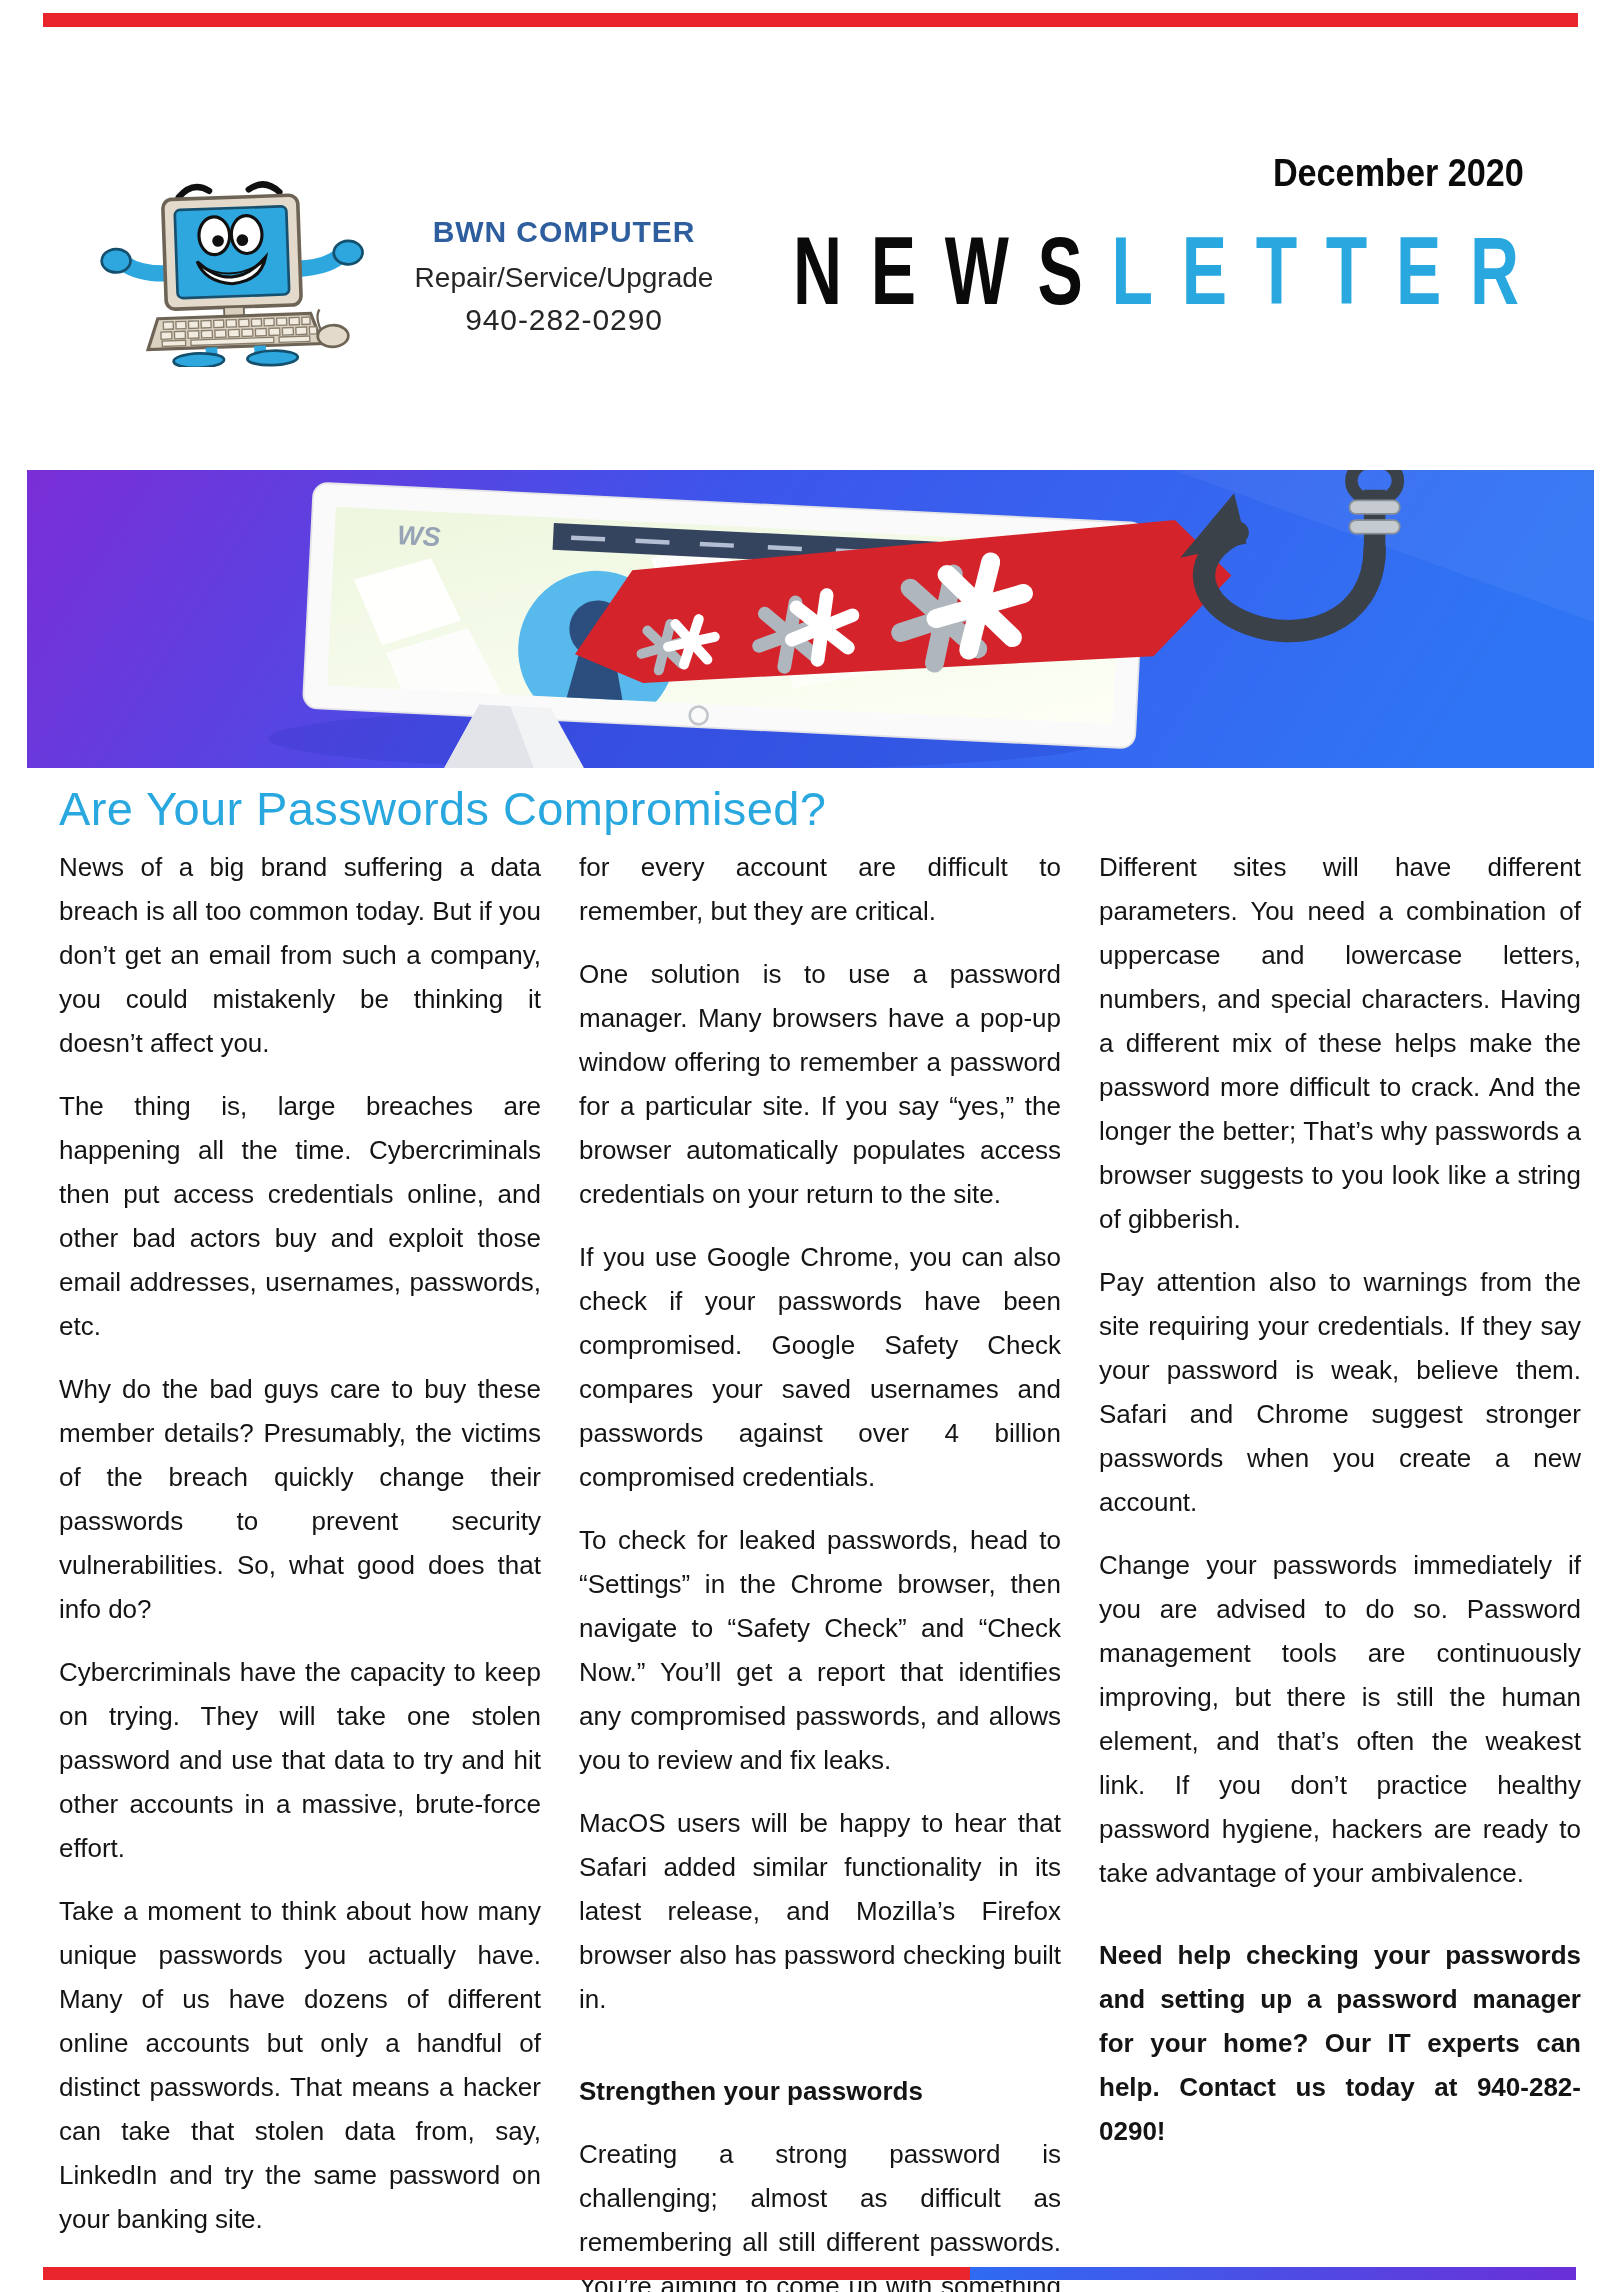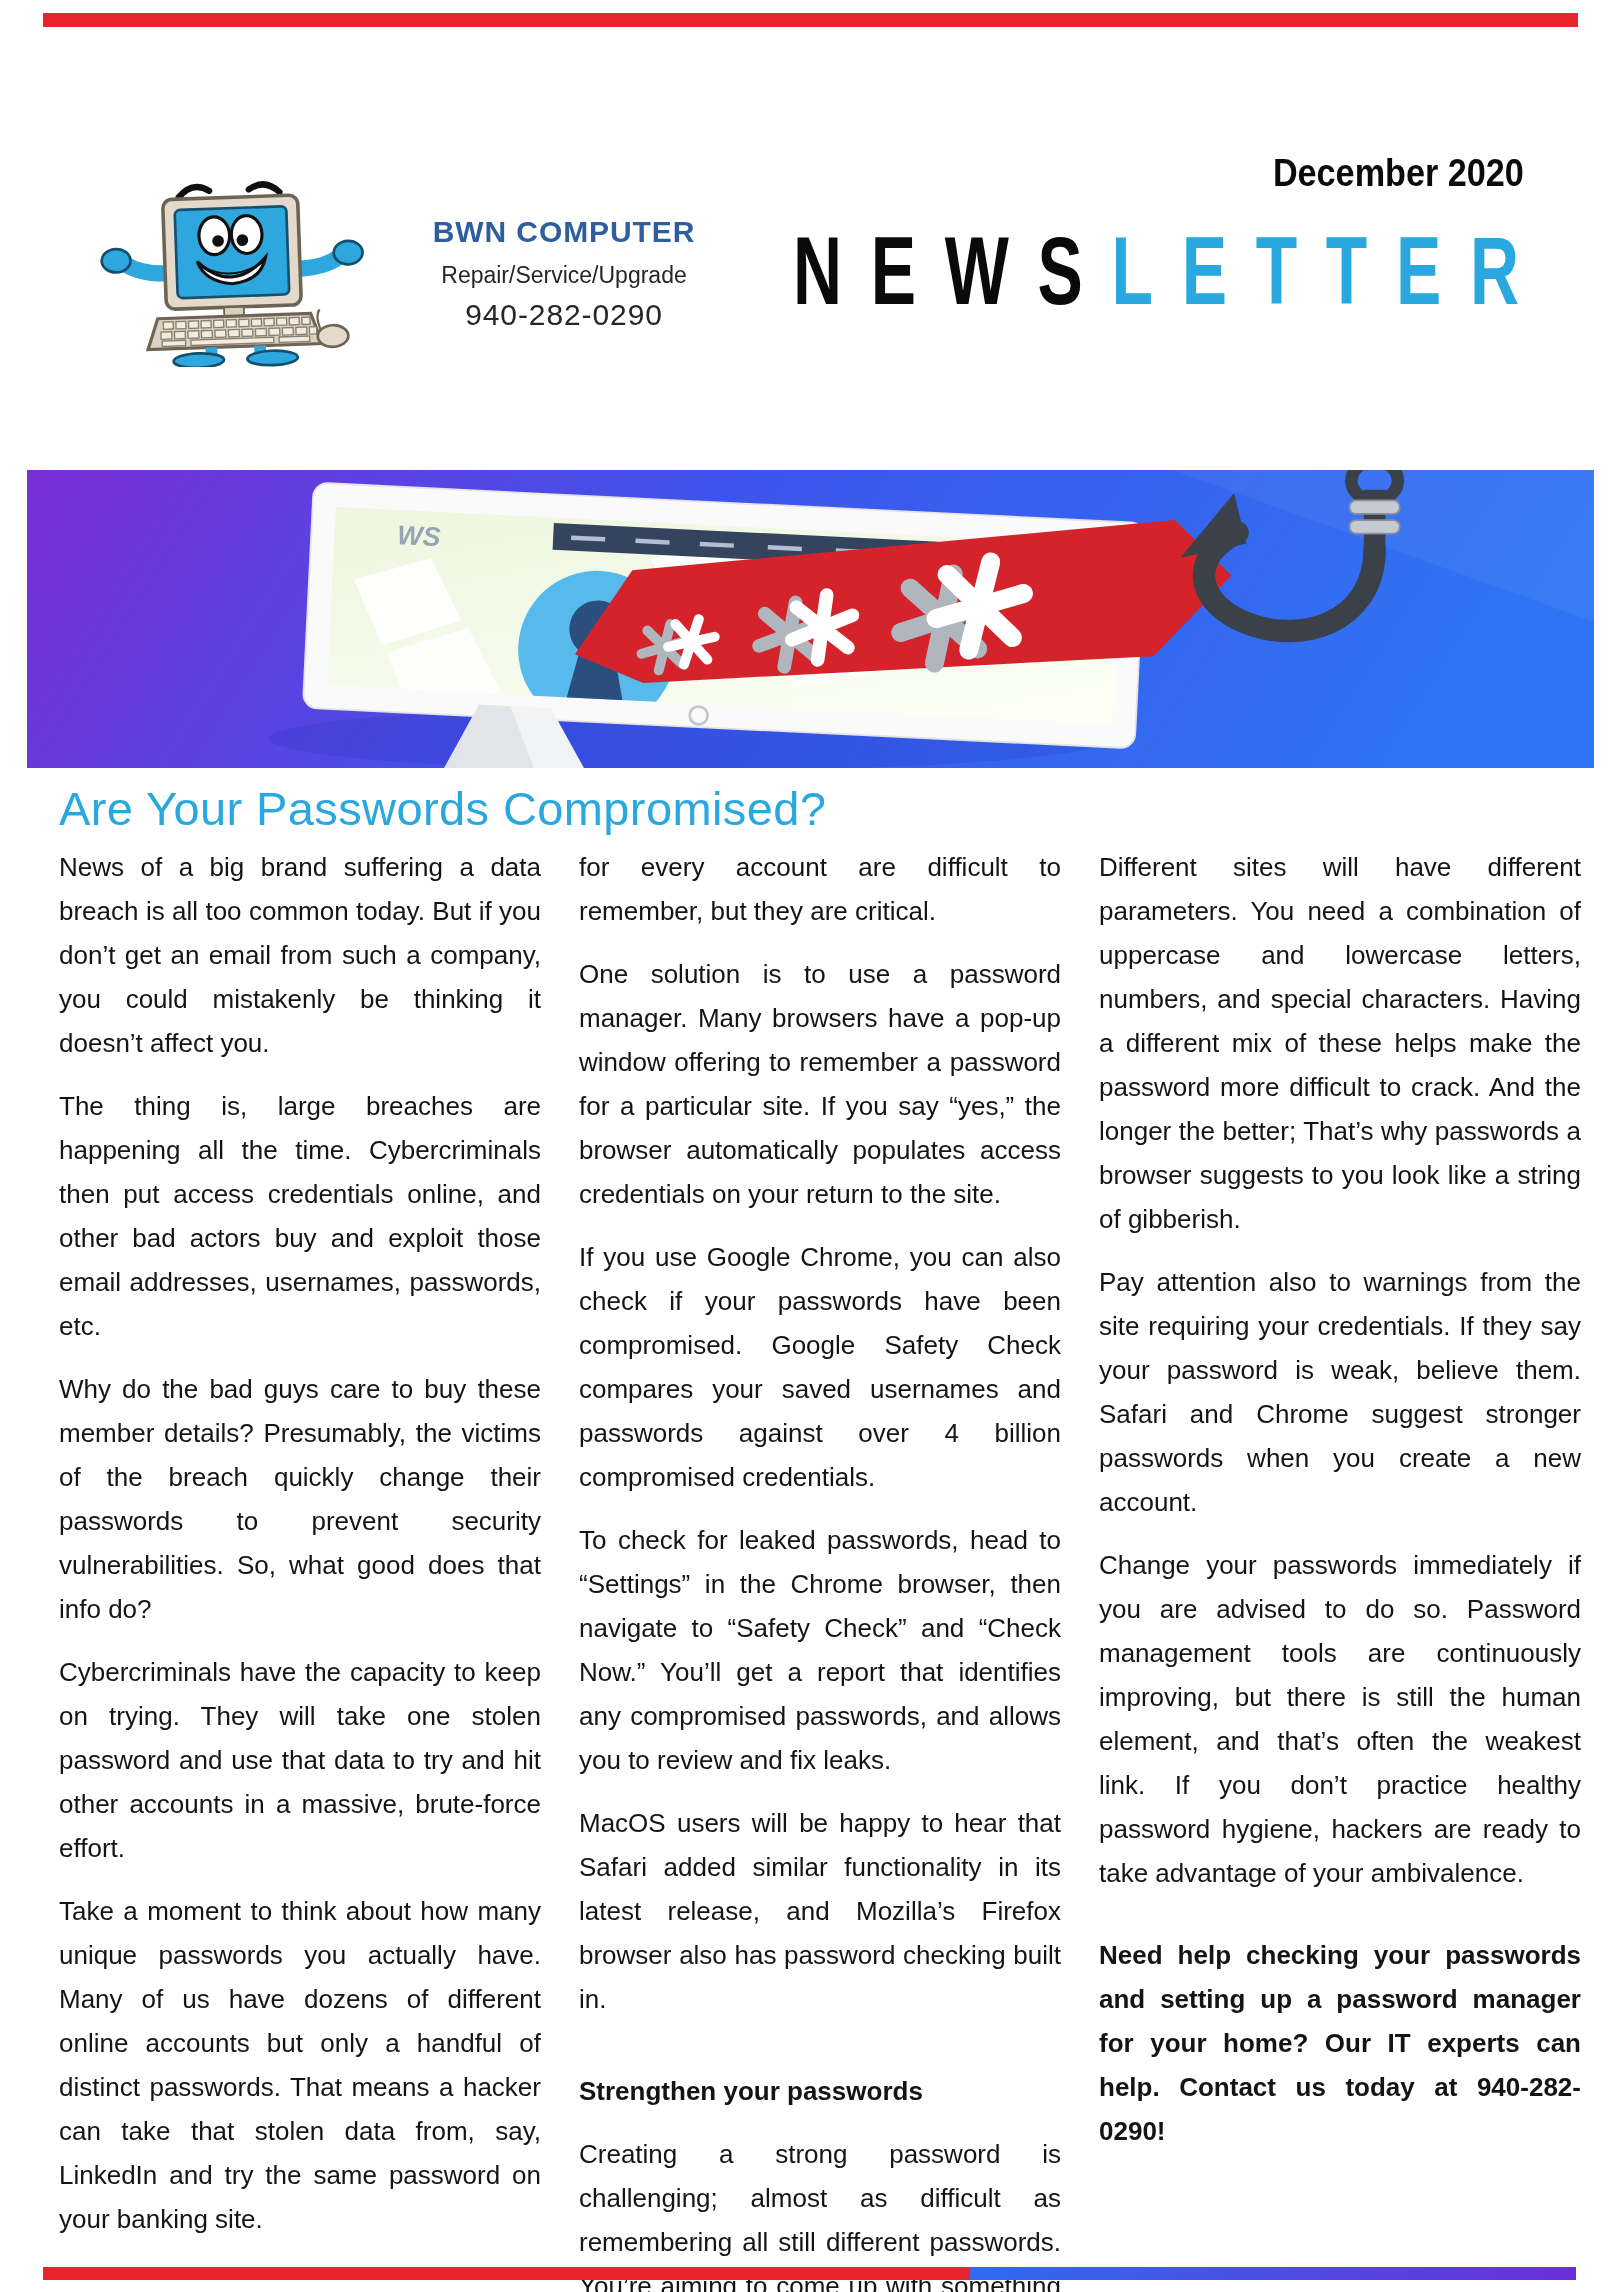--- a/index.html
+++ b/index.html
@@ -15,21 +15,21 @@
 
   
   .date {
     position:absolute; top:152px; right:97px; font-size:38px; font-weight:bold;
     color:#0b0b0b; transform:scaleX(0.9); transform-origin:right top; letter-spacing:0px;
     white-space:nowrap;
   }
   .mascot { position:absolute; left:93px; top:177px; width:279px; height:190px; }
   .logo-text { position:absolute; left:394px; top:215px; width:340px; text-align:center; }
   .logo-company { font-size:30px; font-weight:bold; color:#2E5E9E; letter-spacing:0.9px; }
-  .logo-tagline { font-size:23px; color:#262626; margin-top:12.5px; }
+  .logo-tagline { font-size:28px; color:#262626; margin-top:12.5px; }
   .logo-phone   { font-size:30px; color:#262626; margin-top:9px; letter-spacing:0.9px; }
   .nl-title {
     position:absolute; left:793px; top:222px; font-size:97px; line-height:1; font-weight:bold;
     letter-spacing:41px; transform:scaleX(0.70); transform-origin:left top; white-space:nowrap;
   }
   .nl-black { color:#0a0a0a; }
   .nl-blue  { color:#29A8E0; }
 
   
   .hero { position:absolute; left:27px; top:470px; width:1567px; height:298px; }

